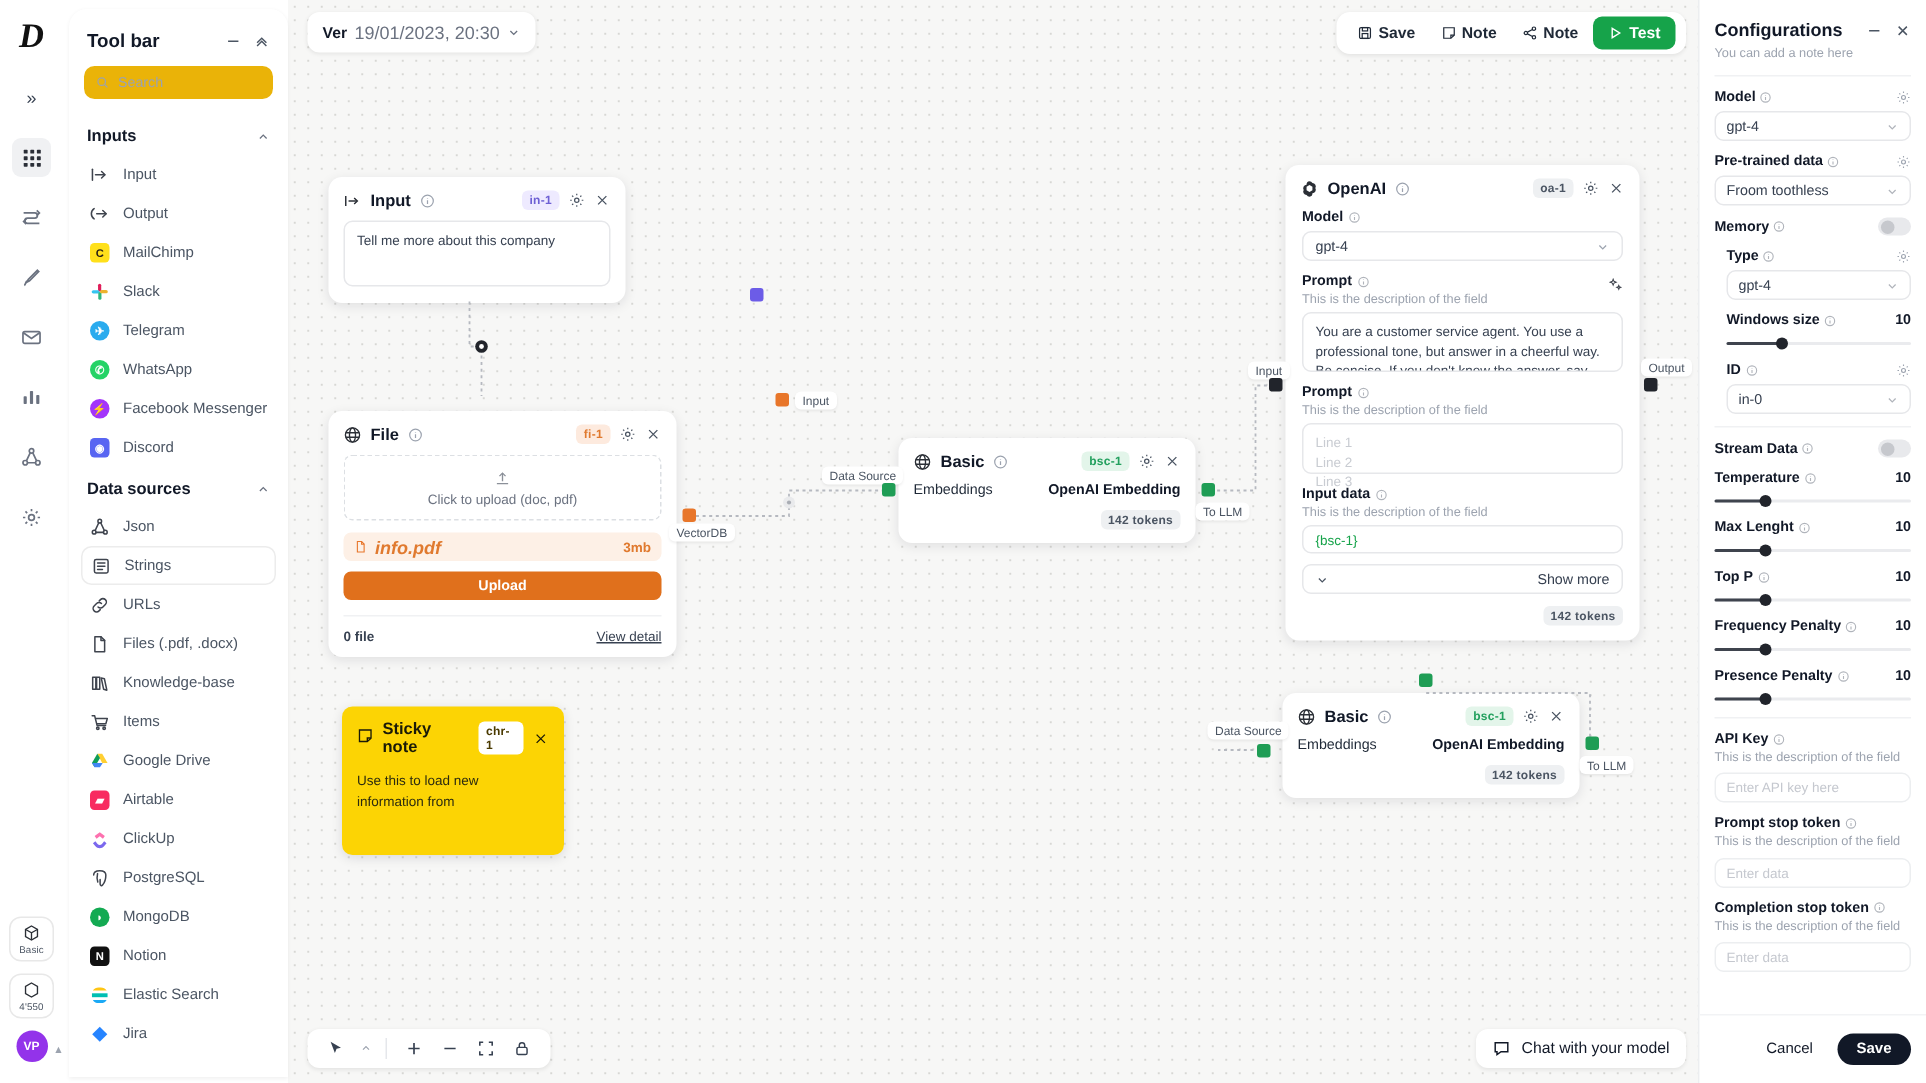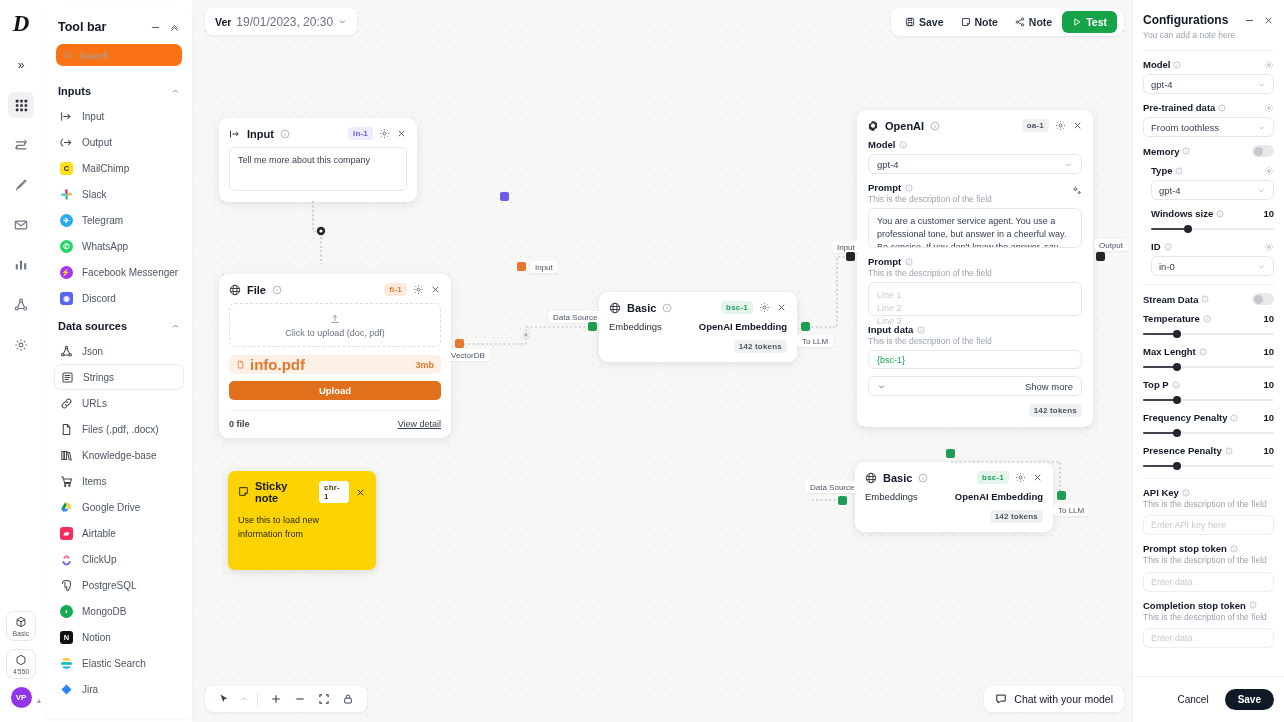--- a/index.html
+++ b/index.html
@@ -41,21 +41,21 @@
   .toolbar-panel {
     position:absolute; left:46px; top:6px; width:146px; height:712px;
     background:#ffffff; border-radius:12px 12px 0 0;
     box-shadow:0 1px 3px rgba(0,0,0,.06);
     overflow:hidden; z-index:25;
   }
   .tp-head { display:flex; align-items:center; padding:14px 12px 8px; }
   .tp-title { font-size:12.5px; font-weight:700; color:#111827; flex:1; }
   .tp-icon { color:#4b5563; cursor:pointer; margin-left:8px; display:flex; align-items:center; }
   .search-box {
-    margin:2px 10px 10px; background:#f97316; border-radius:7px; height:22px;
+    margin:2px 10px 10px; background:#eab308; border-radius:7px; height:22px;
     display:flex; align-items:center; padding:0 8px; gap:6px; cursor:text;
   }
   .search-box input {
     border:none; background:transparent; outline:none; font-size:9.5px; color:#374151;
     font-family:"Liberation Sans", sans-serif; width:100%;
   }
   .search-box input::placeholder { color:#9ca3af; }
   .tp-scroll { height:648px; overflow:hidden; padding-bottom:10px; }
   .grp-head {
     display:flex; align-items:center; padding:9px 12px 6px;
@@ -643,21 +643,21 @@
               <path d="M5.3 5.9L8 3.2l2.7 2.7"></path>
               <path d="M3 12.6h10"></path>
             </svg>
           <span style="font-size:9px;color:#6b7280;">Click to upload (doc, pdf)</span>
         </div>
         <div style="margin-top:8px;background:#fdf0e6;border-radius:5px;height:19px;display:flex;align-items:center;padding:0 7px;gap:5px;">
           <svg width="9" height="9" viewBox="0 0 16 16" fill="none" stroke="#e8762a" stroke-width="1.3">
               <path d="M4 1.8h5l3 3v9.4H4z"></path>
               <path d="M9 1.8v3.2h3"></path>
             </svg>
-          <span style="font-size:15px;color:#e07a2f;font-weight:600;">info.pdf</span>
+          <span style="font-size:12px;color:#e07a2f;font-weight:600;font-style:italic;">info.pdf</span>
           <span style="margin-left:auto;font-size:9px;color:#e07a2f;font-weight:600;">3mb</span>
         </div>
         <div style="margin-top:7px;background:#e0701c;border-radius:5px;height:19px;display:flex;align-items:center;justify-content:center;cursor:pointer;">
           <span style="font-size:9.5px;color:#fff;font-weight:600;">Upload</span>
         </div>
         <div style="margin-top:10px;padding-top:8px;border-top:1px solid #f0f1f3;display:flex;align-items:center;">
           <span style="font-size:9px;color:#374151;font-weight:600;">0 file</span>
           <span style="margin-left:auto;font-size:9px;color:#374151;text-decoration:underline;cursor:pointer;font-weight:500;">View detail</span>
         </div>
       </div>

